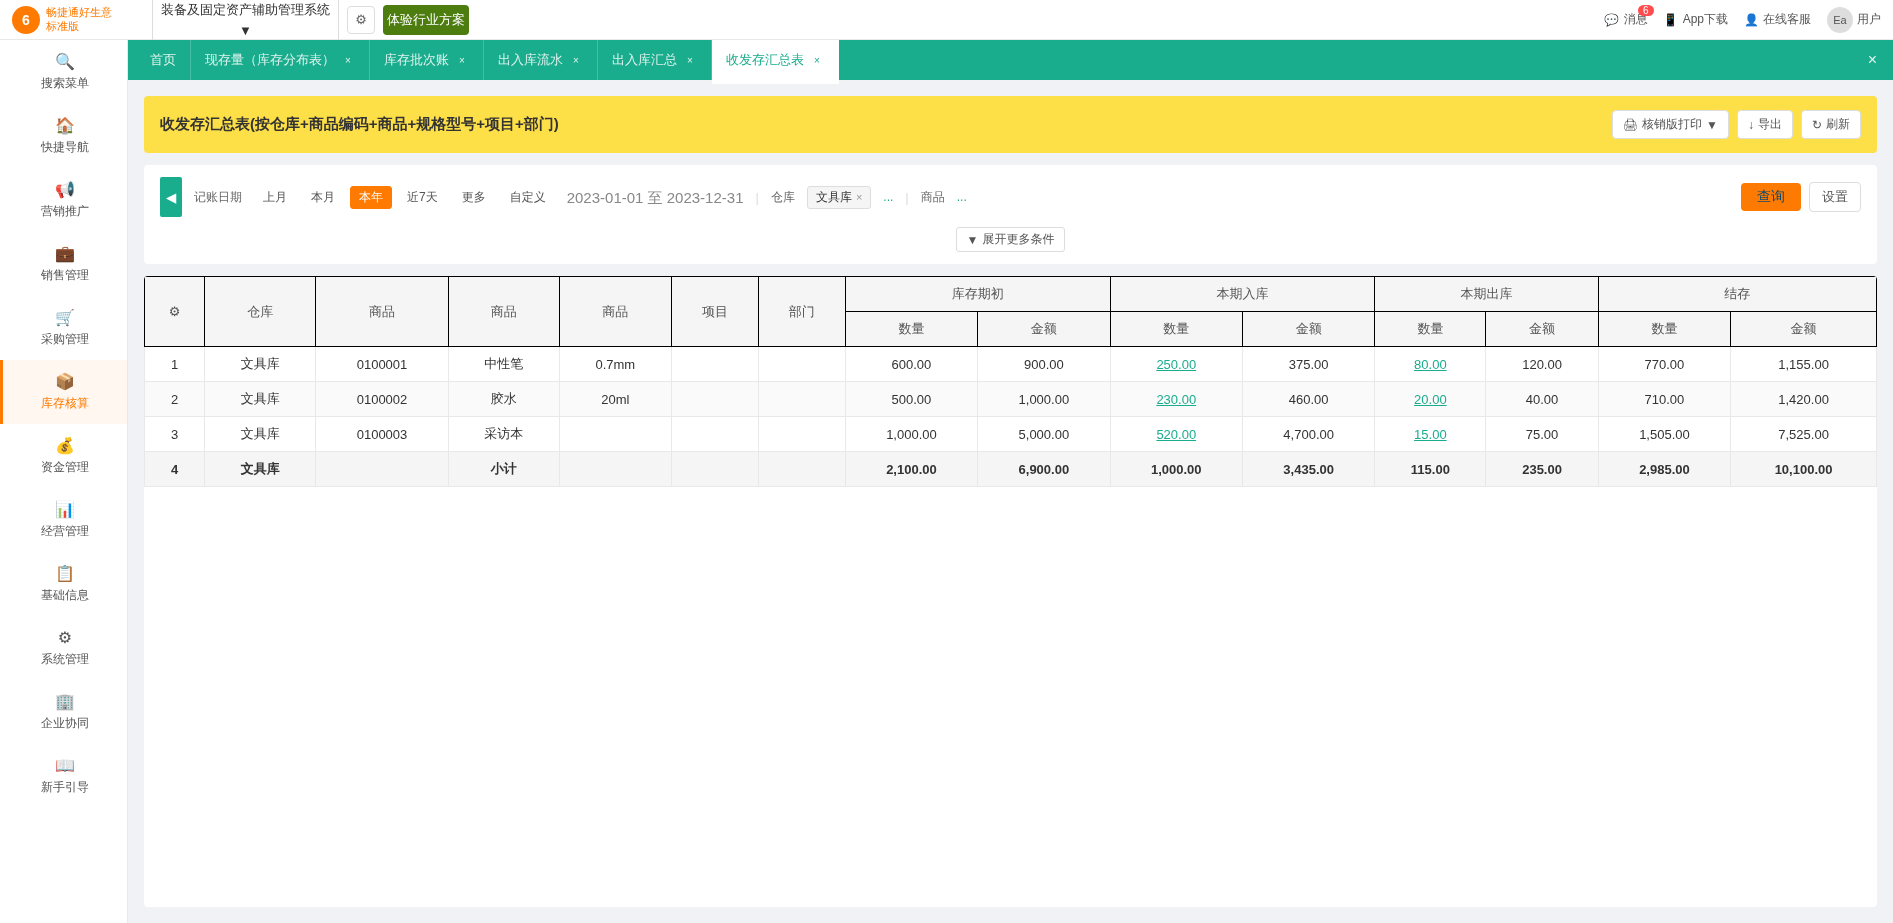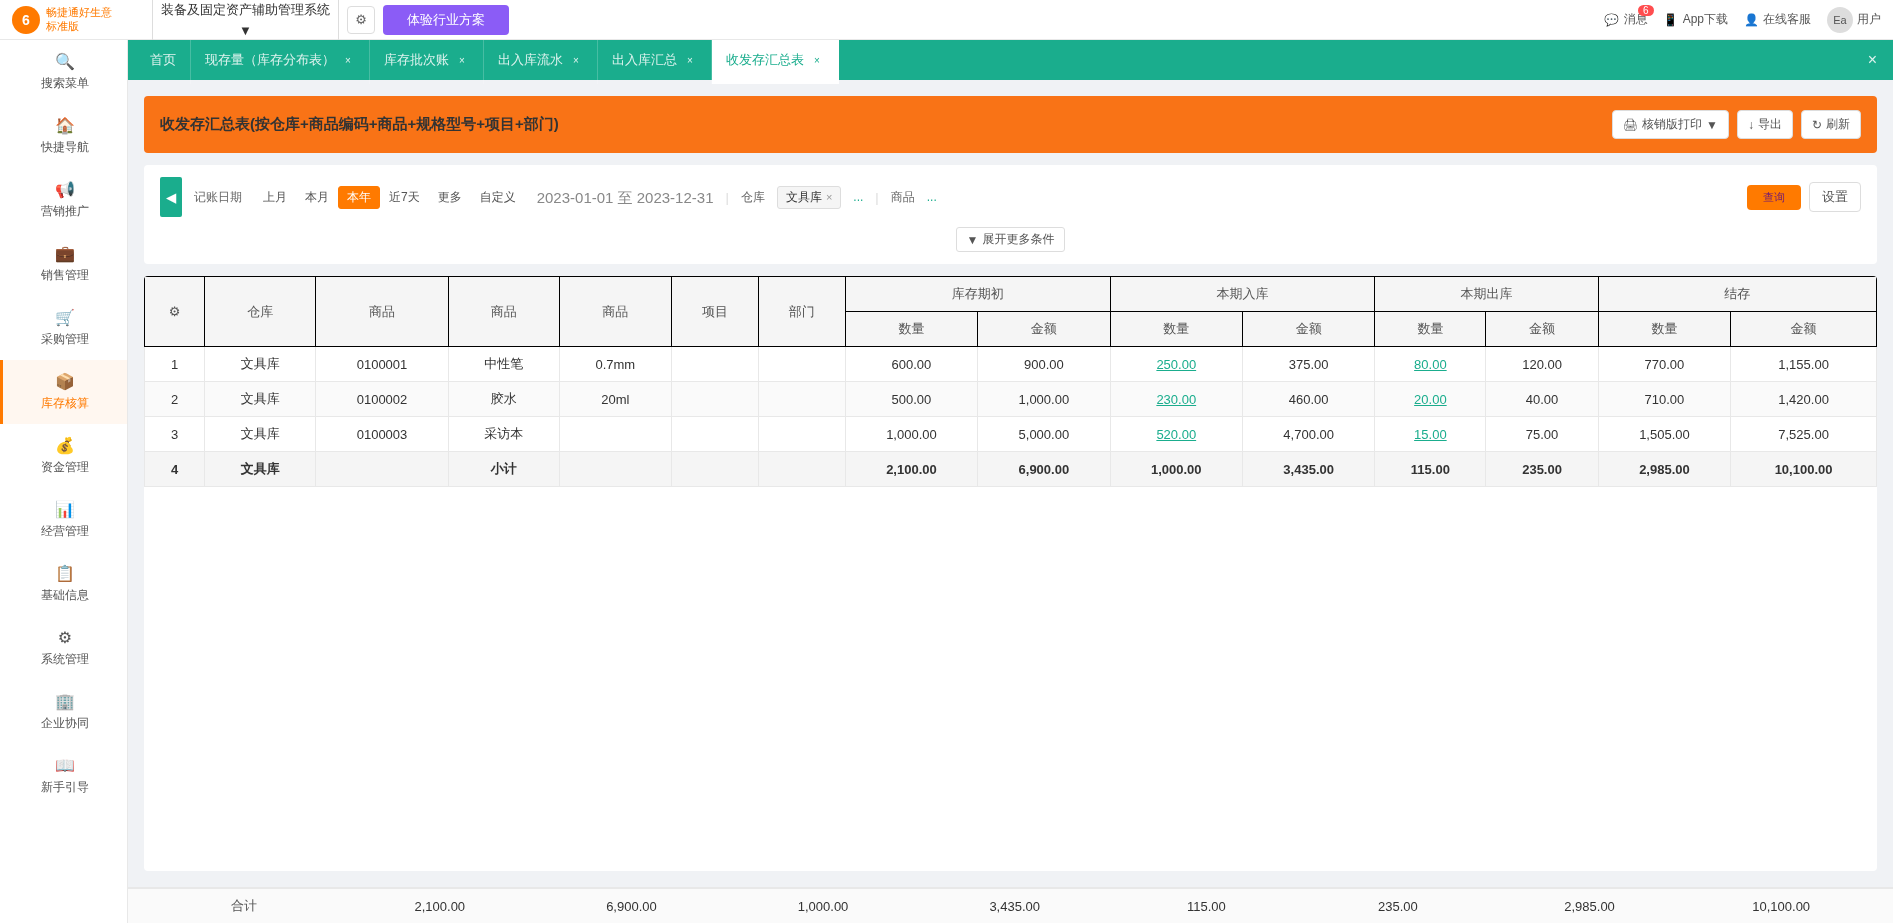--- a/index.html
+++ b/index.html
@@ -6,21 +6,21 @@
     body { background: #f0f2f5; font-size: 13px; color: #333; display: flex; flex-direction: column; height: 923px; overflow: hidden; }
 
     
     .top-header { height: 40px; background: #fff; display: flex; align-items: center; padding: 0 12px; border-bottom: 1px solid #e8e8e8; gap: 12px; }
     .logo-area { display: flex; align-items: center; gap: 6px; width: 128px; }
     .logo-icon { width: 28px; height: 28px; background: #ff7a00; border-radius: 50%; display: flex; align-items: center; justify-content: center; color: white; font-weight: bold; font-size: 14px; }
     .logo-text { font-size: 11px; color: #ff7a00; line-height: 1.2; }
     .app-title-area { flex: 1; display: flex; align-items: center; gap: 8px; }
     .app-title-dropdown { display: flex; align-items: center; gap: 4px; padding: 4px 8px; border: 1px solid #ddd; border-radius: 4px; cursor: pointer; font-size: 13px; flex-direction: column; }
     .settings-btn { width: 28px; height: 28px; display: flex; align-items: center; justify-content: center; border: 1px solid #ddd; border-radius: 4px; cursor: pointer; color: #666; }
-    .trial-btn { background: #8b5cf6; color: white; border: none; padding: 6px 24px; border-radius: 4px; cursor: pointer; font-size: 13px; }
+    .trial-btn { background: #4d7c0f; color: white; border: none; padding: 6px 4px; border-radius: 4px; cursor: pointer; font-size: 13px; }
     .header-right { display: flex; align-items: center; gap: 16px; }
     .header-icon-item { display: flex; align-items: center; gap: 4px; cursor: pointer; color: #555; font-size: 12px; position: relative; }
     .badge { background: #ff4d4f; color: white; border-radius: 10px; padding: 0 4px; font-size: 10px; position: absolute; top: -6px; right: -6px; min-width: 16px; text-align: center; }
     .user-avatar { width: 26px; height: 26px; background: #ddd; border-radius: 50%; display: flex; align-items: center; justify-content: center; font-size: 11px; }
 
     
     .main-layout { display: flex; flex: 1; overflow: hidden; }
 
     
     .sidebar { width: 128px; background: #fff; border-right: 1px solid #e8e8e8; display: flex; flex-direction: column; overflow-y: auto; }
@@ -35,41 +35,41 @@
     .tab-bar { background: #1aad8d; display: flex; align-items: center; height: 40px; padding: 0 8px; gap: 0; }
     .tab { display: flex; align-items: center; gap: 6px; padding: 0 14px; height: 48px; cursor: pointer; color: rgba(255,255,255,0.85); font-size: 13px; border-right: 1px solid rgba(255,255,255,0.2); }
     .tab.active { background: #fff; color: #1aad8d; }
     .tab-close { width: 14px; height: 14px; display: flex; align-items: center; justify-content: center; border-radius: 50%; font-size: 10px; cursor: pointer; }
     .tab-bar-end { margin-left: auto; color: rgba(255,255,255,0.85); cursor: pointer; font-size: 16px; padding: 0 8px; }
 
     
     .page-content { flex: 1; overflow-y: auto; padding: 16px; display: flex; flex-direction: column; gap: 12px; }
 
     
-    .page-header { background: #f97316; padding: 14px 16px; border-radius: 4px; display: flex; align-items: center; justify-content: space-between; }
+    .page-header { background: #fde047; padding: 14px 16px; border-radius: 4px; display: flex; align-items: center; justify-content: space-between; }
     .page-title { font-size: 15px; font-weight: 600; color: #333; }
     .page-actions { display: flex; align-items: center; gap: 8px; }
     .btn-action { display: flex; align-items: center; gap: 4px; padding: 5px 10px; border: 1px solid #ddd; border-radius: 4px; cursor: pointer; font-size: 12px; color: #555; background: #fff; }
     .btn-refresh { color: #555; }
     .btn-export { color: #555; }
 
     
     .filter-area { background: #fff; padding: 12px 16px; border-radius: 4px; }
     .filter-row { display: flex; align-items: center; gap: 12px; flex-wrap: wrap; }
     .filter-label { color: #666; font-size: 12px; white-space: nowrap; }
-    .date-options { display: flex; align-items: flex-start; }
+    .date-options { display: flex; align-items: flex-start; gap: 6px; }
     .date-btn { padding: 2px 8px; border-radius: 3px; cursor: pointer; font-size: 12px; color: #555; border: 1px solid transparent; }
     .date-btn.active { background: #ff7a00; color: white; border-color: #ff7a00; }
     .date-range { color: #888; font-size: 15px; margin-top: 2px; }
     .filter-divider { color: #ddd; }
     .warehouse-tag { display: flex; align-items: center; gap: 4px; background: #f5f5f5; border: 1px solid #ddd; border-radius: 3px; padding: 2px 8px; font-size: 12px; }
     .tag-close { cursor: pointer; color: #999; font-size: 11px; }
     .more-btn { color: #1aad8d; cursor: pointer; font-size: 12px; }
     .expand-btn { display: flex; align-items: center; gap: 4px; color: #555; cursor: pointer; font-size: 12px; border: 1px solid #ddd; border-radius: 3px; padding: 3px 10px; }
-    .query-btn { background: #ff7a00; color: #701a75; border: none; padding: 5px 16px; border-radius: 4px; cursor: pointer; font-size: 11px; }
+    .query-btn { background: #ff7a00; color: #0c4a6e; border: none; padding: 5px 16px; border-radius: 4px; cursor: pointer; font-size: 14px; }
     .set-btn { background: #fff; color: #555; border: 1px solid #ddd; padding: 5px 12px; border-radius: 4px; cursor: pointer; font-size: 13px; }
 
     
     .table-container { background: #fff; border-radius: 4px; overflow: hidden; flex: 1; }
     .data-table { width: 100%; border-collapse: collapse; font-size: 13px; }
     .data-table th { background: #f5f5f5; padding: 8px 10px; text-align: center; border: 1px solid #000000; font-weight: 500; color: #555; white-space: nowrap; }
     .data-table td { padding: 8px 10px; text-align: center; border: 1px solid #e8e8e8; white-space: nowrap; color: #333; }
     .data-table tr:nth-child(even) { background: #fafafa; }
     .data-table .total-row { background: #f5f5f5 !important; font-weight: bold; }
     .data-table .link-cell { color: #1aad8d; text-decoration: underline; cursor: pointer; }
@@ -360,28 +360,15 @@
     <td>235.00</td>
     <td>2,985.00</td>
     <td>10,100.00</td>
   </tr>
             </tbody>
         </table>
       </div>
 
     </div>
 
-    <div class="footer-bar">
-      <span class="footer-label">合计</span>
-      <div class="footer-values">
-        <span class="footer-val">2,100.00</span>
-        <span class="footer-val">6,900.00</span>
-        <span class="footer-val">1,000.00</span>
-        <span class="footer-val">3,435.00</span>
-        <span class="footer-val">115.00</span>
-        <span class="footer-val">235.00</span>
-        <span class="footer-val">2,985.00</span>
-        <span class="footer-val">10,100.00</span>
-      </div>
-    </div>
 
   </div>
 </div>
 
 </body></html>

